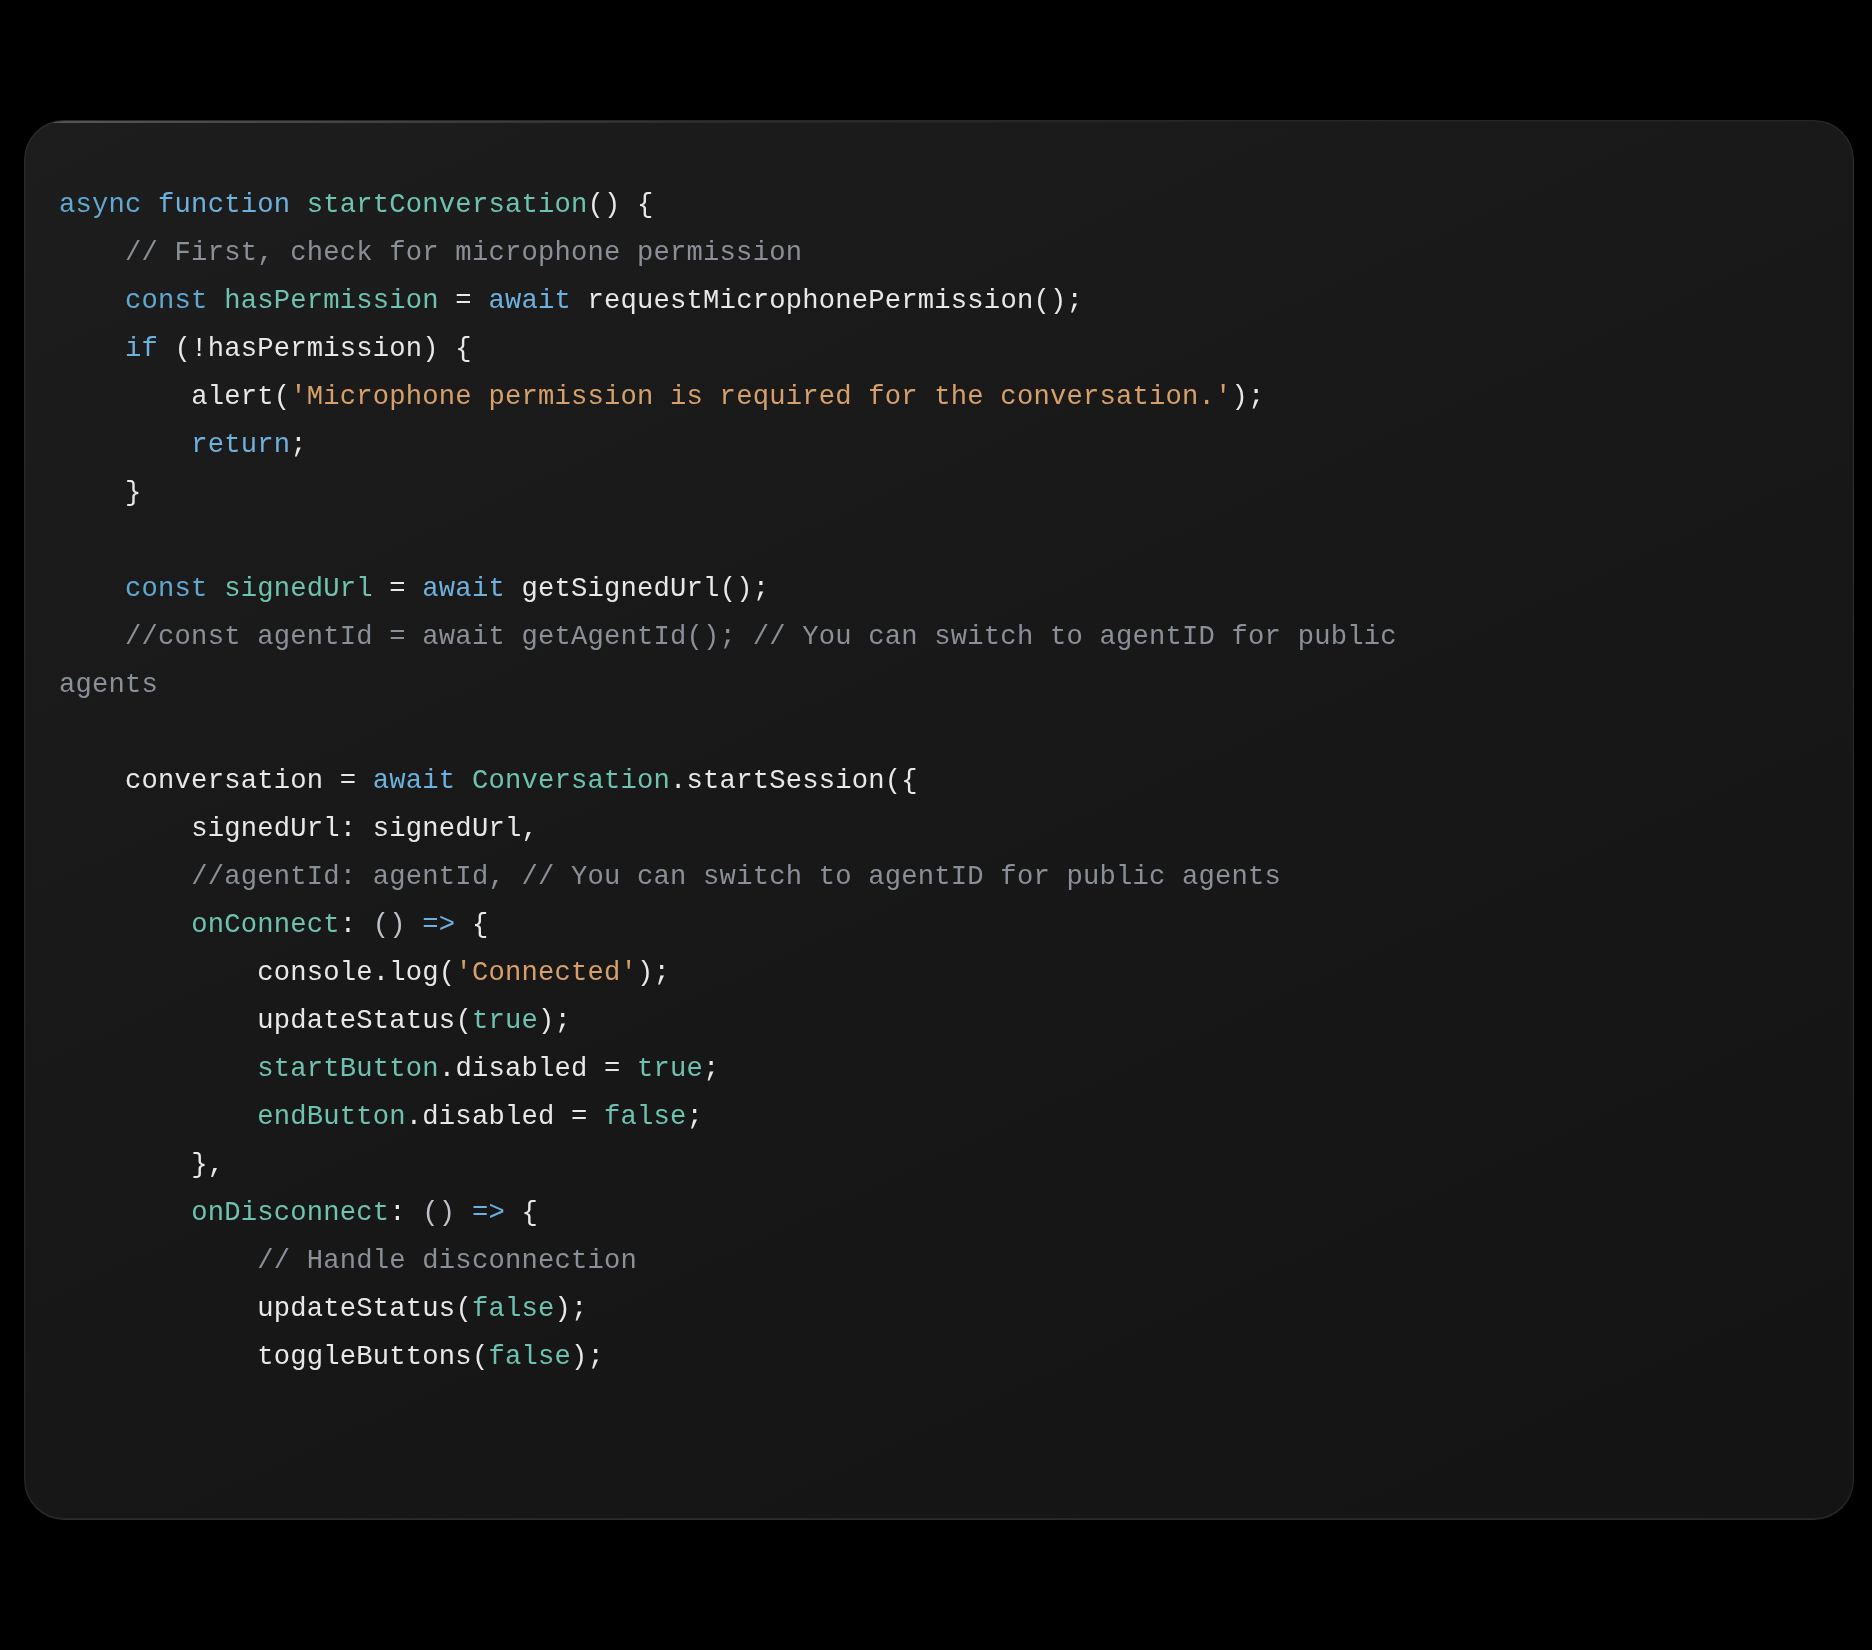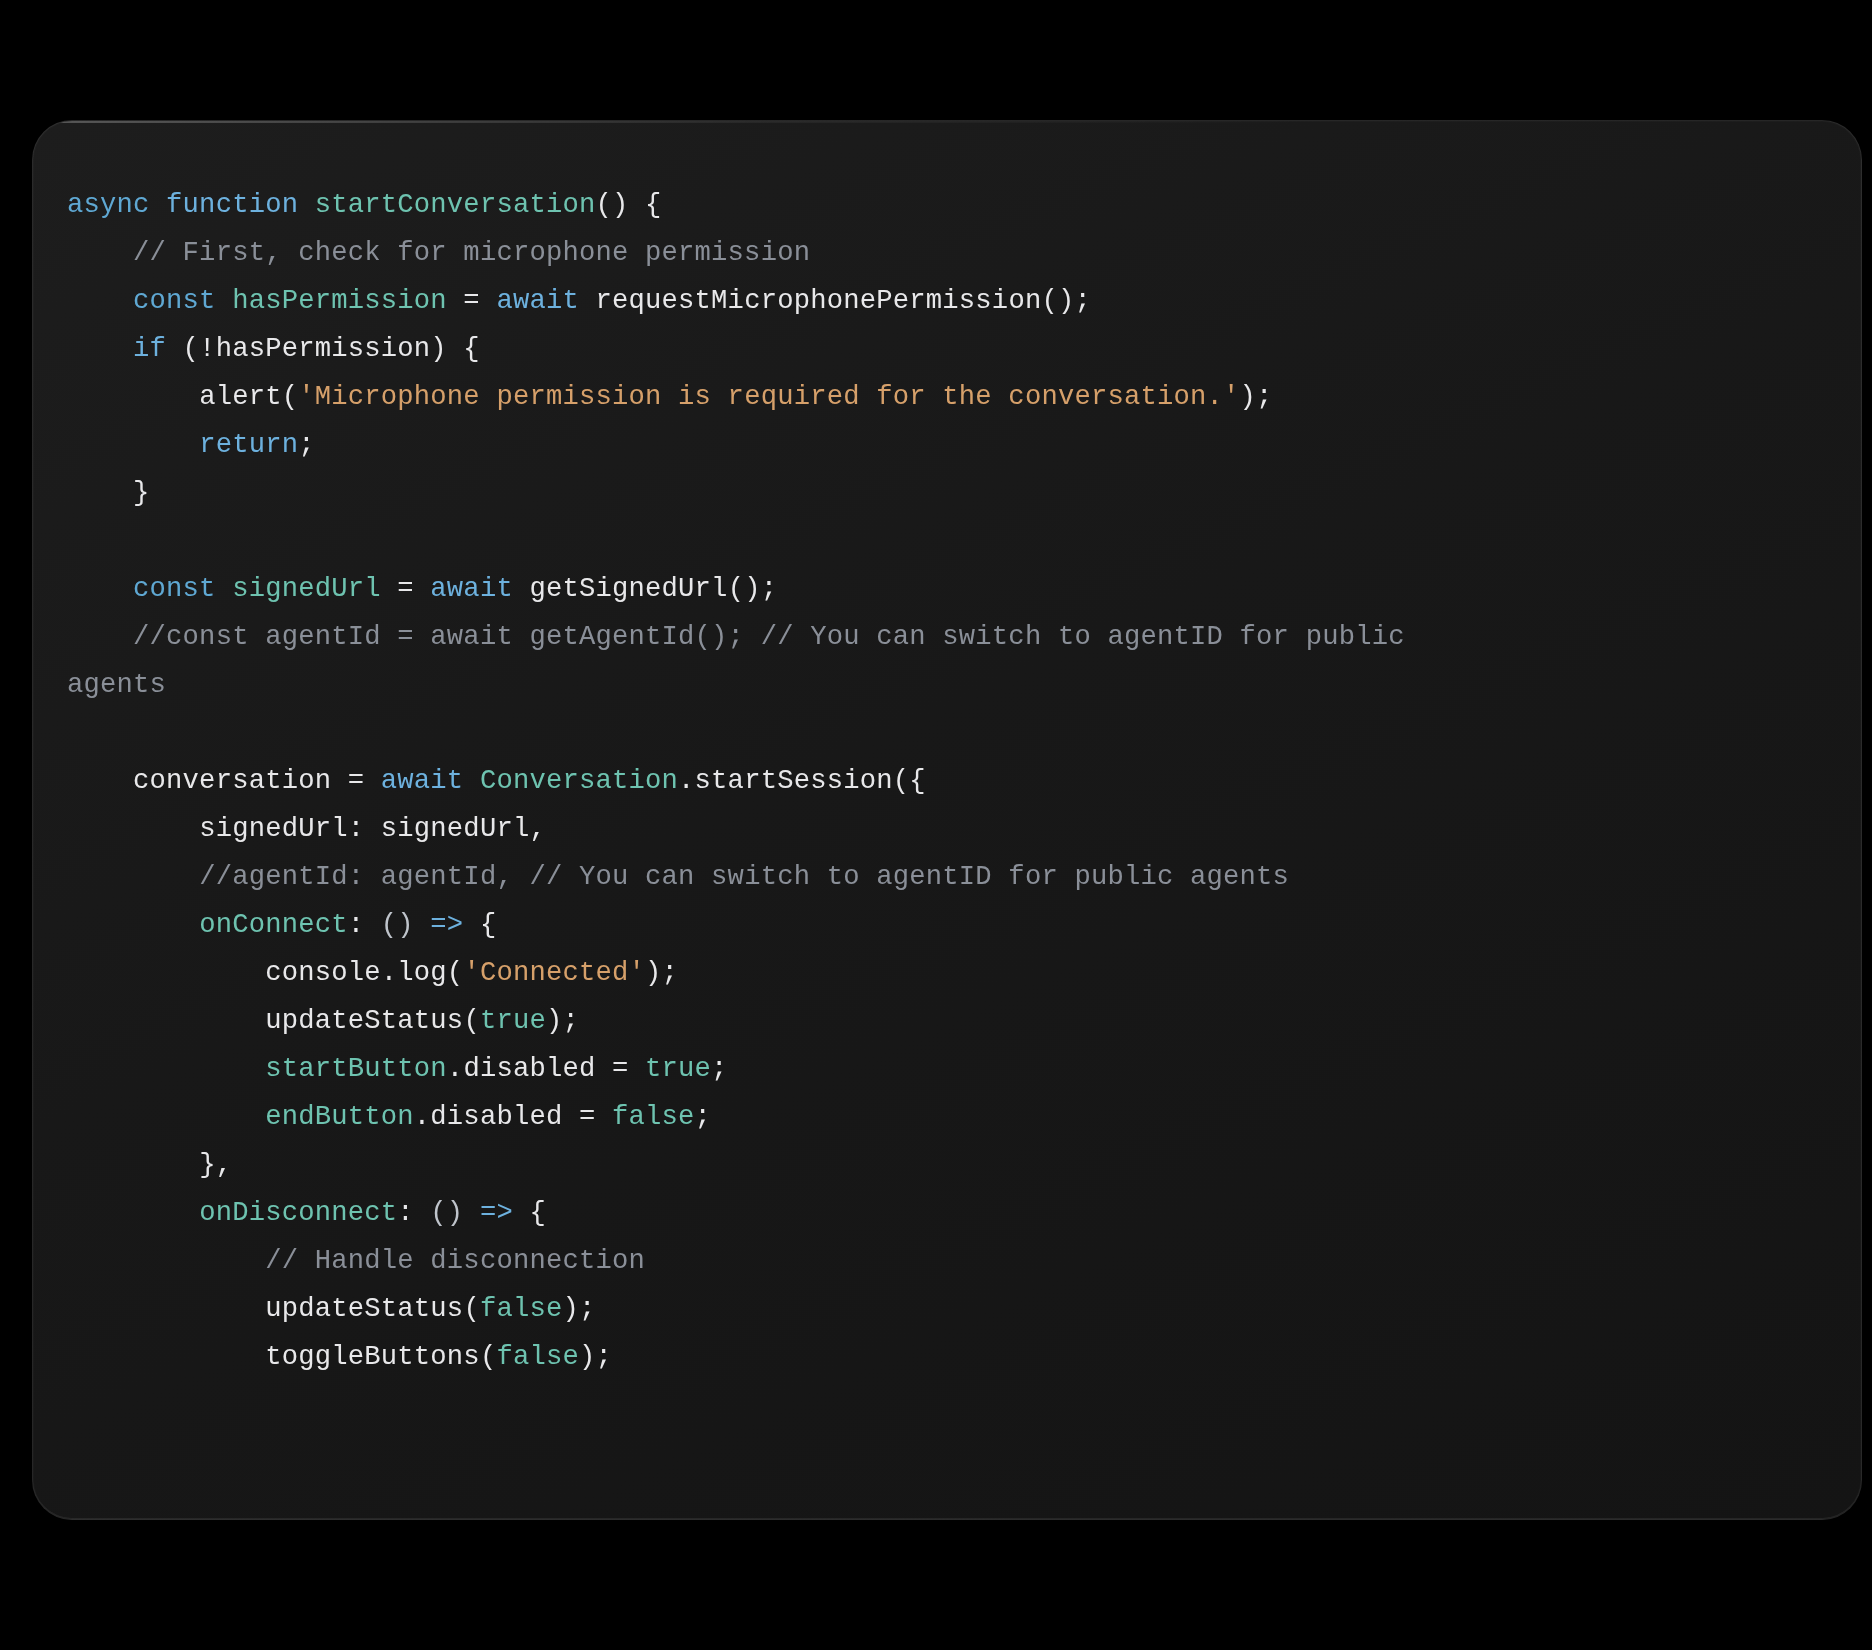--- a/index.html
+++ b/index.html
@@ -5,21 +5,21 @@
   html, body {
     margin: 0;
     padding: 0;
     background: #000;
     width: 1872px;
     height: 1650px;
     overflow: hidden;
   }
   .panel {
     position: absolute;
-    left: 32px;
+    left: 24px;
     top: 120px;
     width: 1830px;
     height: 1400px;
     background: linear-gradient(155deg, #1d1d1d 0%, #181818 45%, #141414 100%);
     border: 1px solid rgba(255,255,255,0.08);
     border-radius: 40px;
     box-sizing: border-box;
     padding: 60px 32px 0 34px;
     overflow: hidden;
     box-shadow: 0 0 0 1px rgba(255,255,255,0.02) inset,

